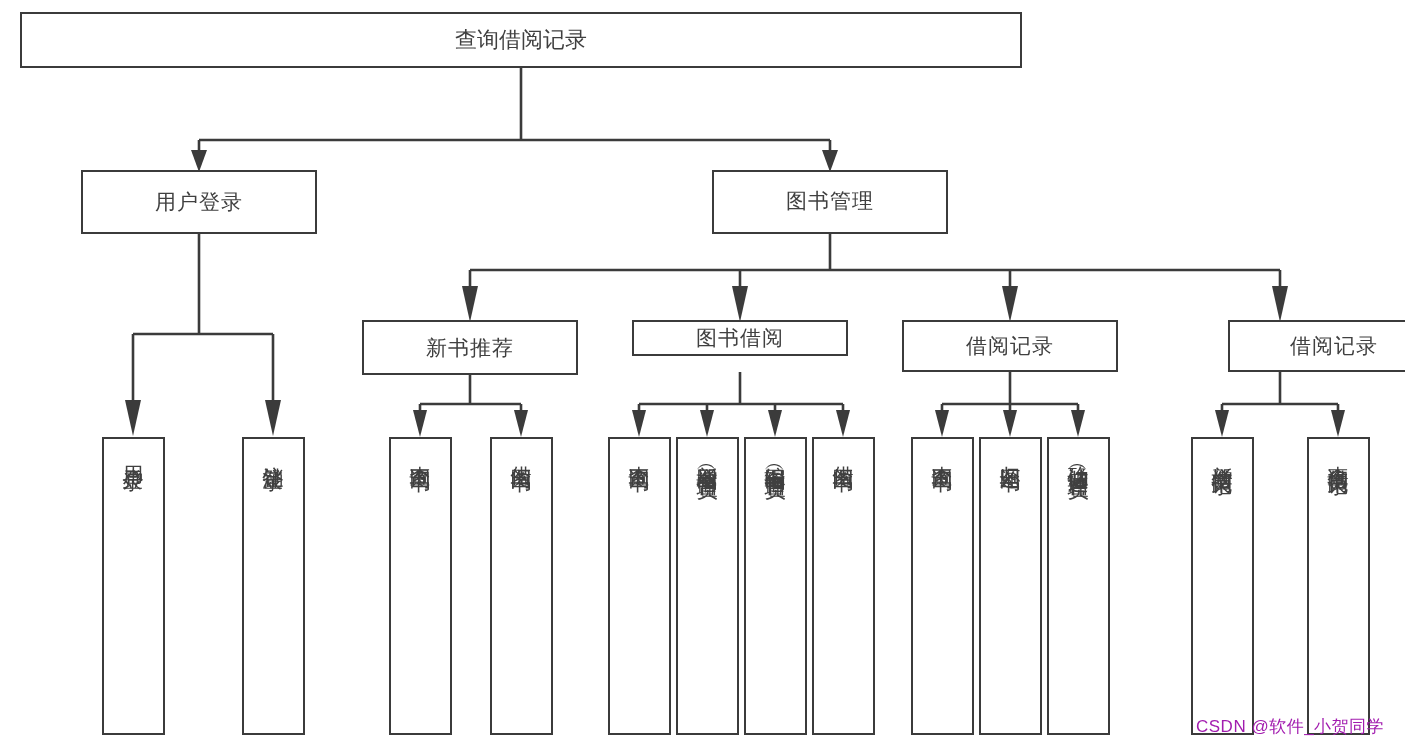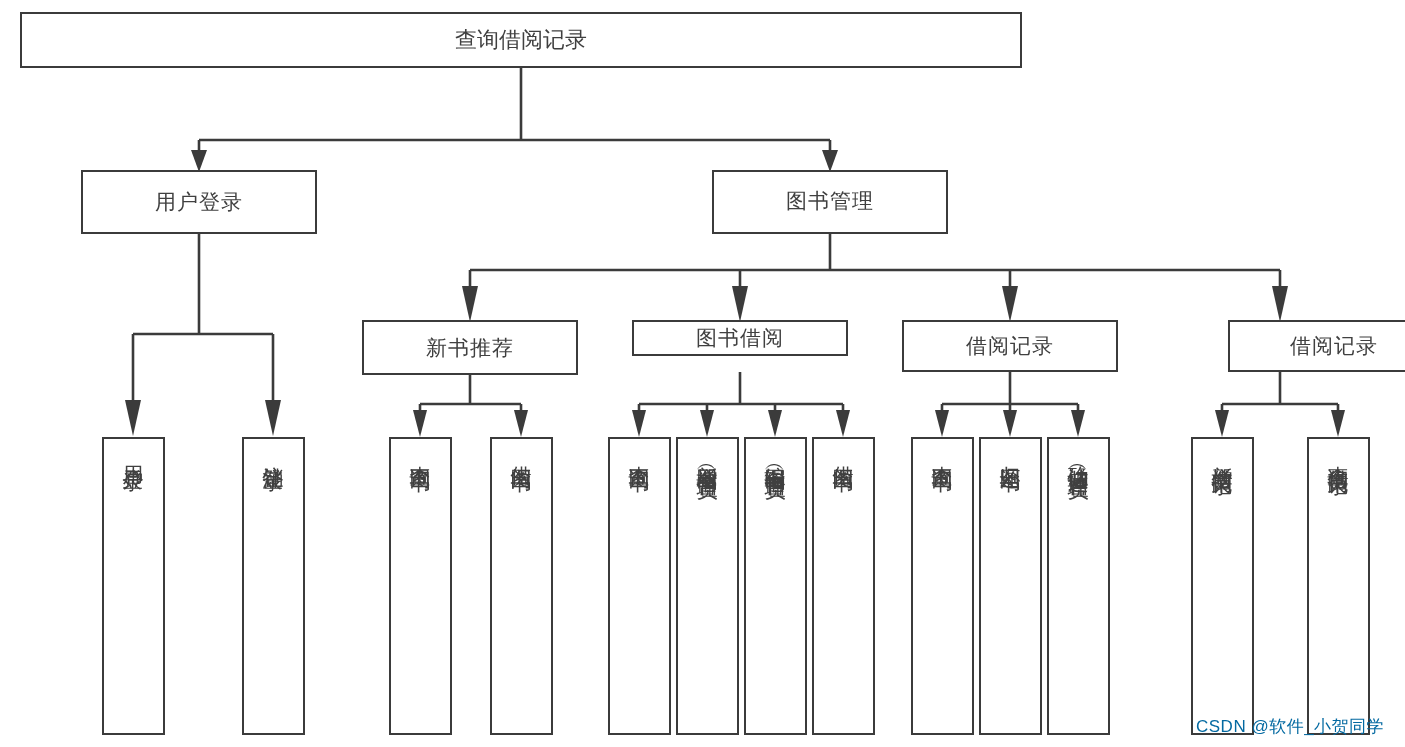--- a/index.html
+++ b/index.html
@@ -55,21 +55,21 @@
   }
   .node.vert .vlabel {
     writing-mode: vertical-rl;
     text-orientation: upright;
     display: block;
     margin: 0 auto;
   }
   .watermark {
     position: absolute;
     font-size: 17px;
-    color: #0369a1;
+    color: #a21caf;
     white-space: nowrap;
     letter-spacing: 0.5px;
   }
 </style>
 </head>
 <body>
 
 <div id="canvas">
 
   <svg id="wires" viewBox="0 0 1405 747" xmlns="http://www.w3.org/2000/svg">

